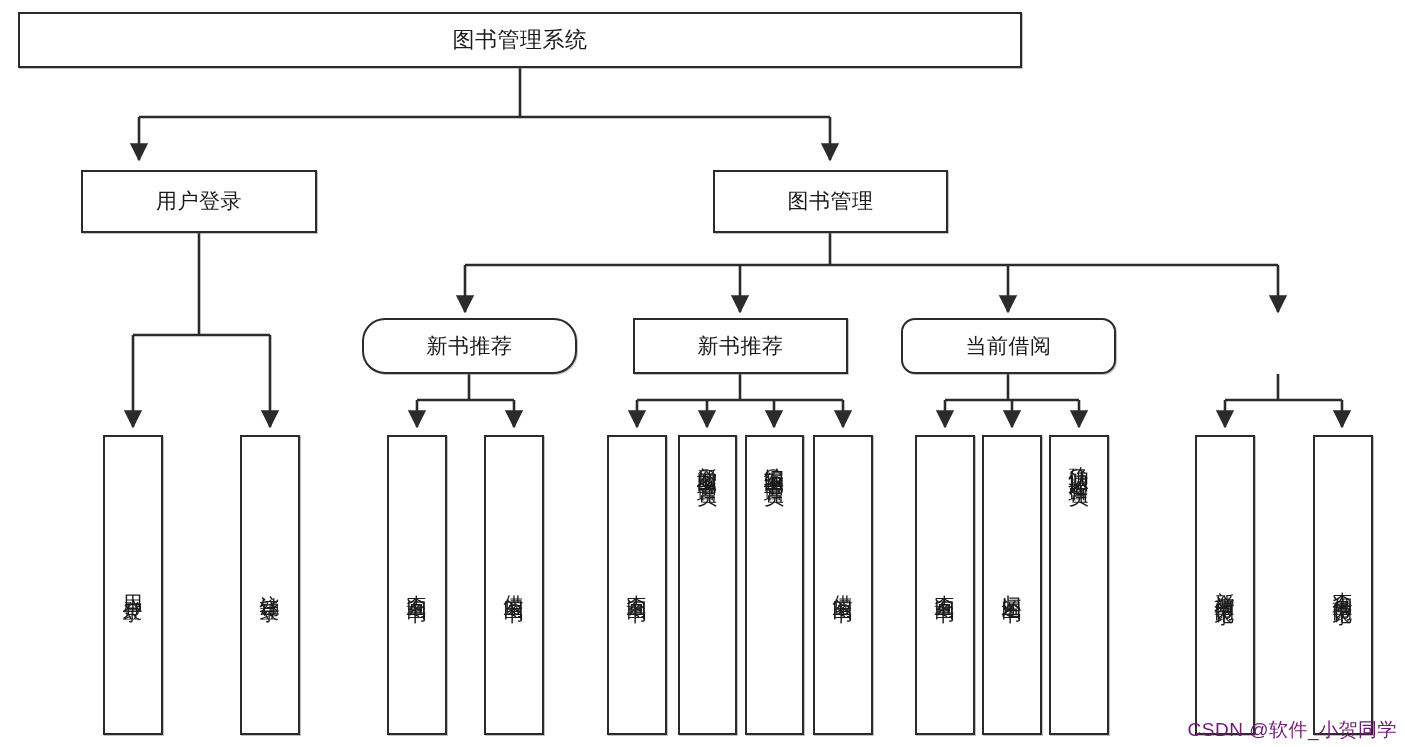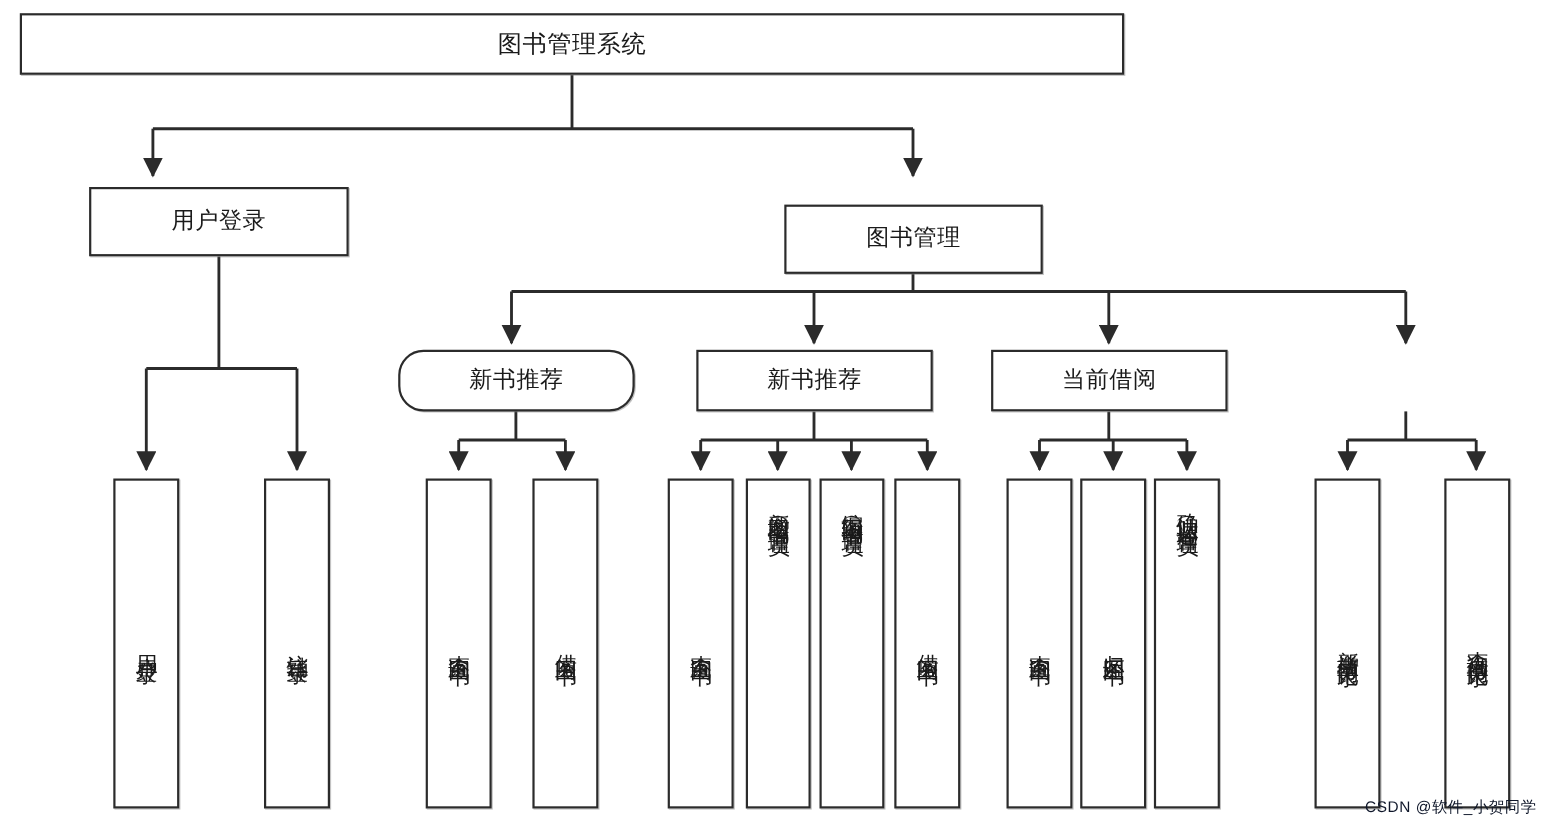--- a/index.html
+++ b/index.html
@@ -65,22 +65,22 @@
   }
   
   .node.vert.mid {
     align-items: center;
     padding-top: 0;
   }
   #watermark {
     position: absolute;
     right: 8px;
     bottom: 4px;
-    font-size: 14px;
-    color: #0f172a;
+    font-size: 19px;
+    color: #701a75;
     letter-spacing: 0.5px;
     white-space: nowrap;
     user-select: none;
   }
 </style>
 </head>
 <body>
 
 <div id="diagram">
 
@@ -134,31 +134,31 @@
     </g>
   </svg>
 
   <div class="node horiz lvl0" style="left:18px; top:12px; width:1004px; height:56px;">
     <span class="label">图书管理系统</span>
   </div>
 
   <div class="node horiz" style="left:81px; top:170px; width:236px; height:63px;">
     <span class="label">用户登录</span>
   </div>
-  <div class="node horiz" style="left:713px; top:170px; width:235px; height:63px;margin-top:16px;">
+  <div class="node horiz" style="left:713px; top:170px; width:235px; height:63px;">
     <span class="label">图书管理</span>
   </div>
 
   <div class="node horiz" style="left:362px; top:318px; width:215px; height:56px;border-radius:23px;">
     <span class="label">新书推荐</span>
   </div>
   <div class="node horiz" style="left:633px; top:318px; width:215px; height:56px;">
     <span class="label">新书推荐</span>
   </div>
-  <div class="node horiz" style="left:901px; top:318px; width:215px; height:56px;">
+  <div class="node horiz" style="left:901px; top:318px; width:215px; height:56px;border-radius:14px;">
     <span class="label">当前借阅</span>
   </div>
 
   <div class="node vert mid" style="left:103px; top:435px; width:60px; height:300px;">
     <span class="label">用户登录</span>
   </div>
   <div class="node vert mid" style="left:240px; top:435px; width:60px; height:300px;">
     <span class="label">注销登录</span>
   </div>
 

